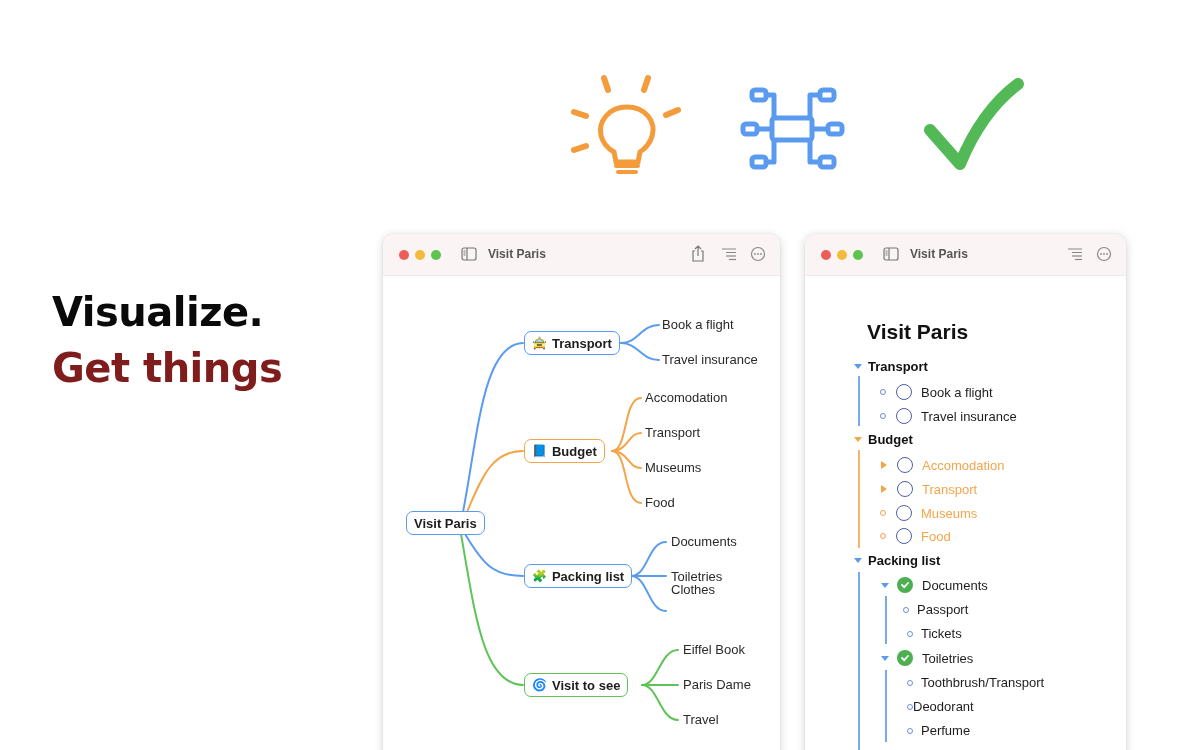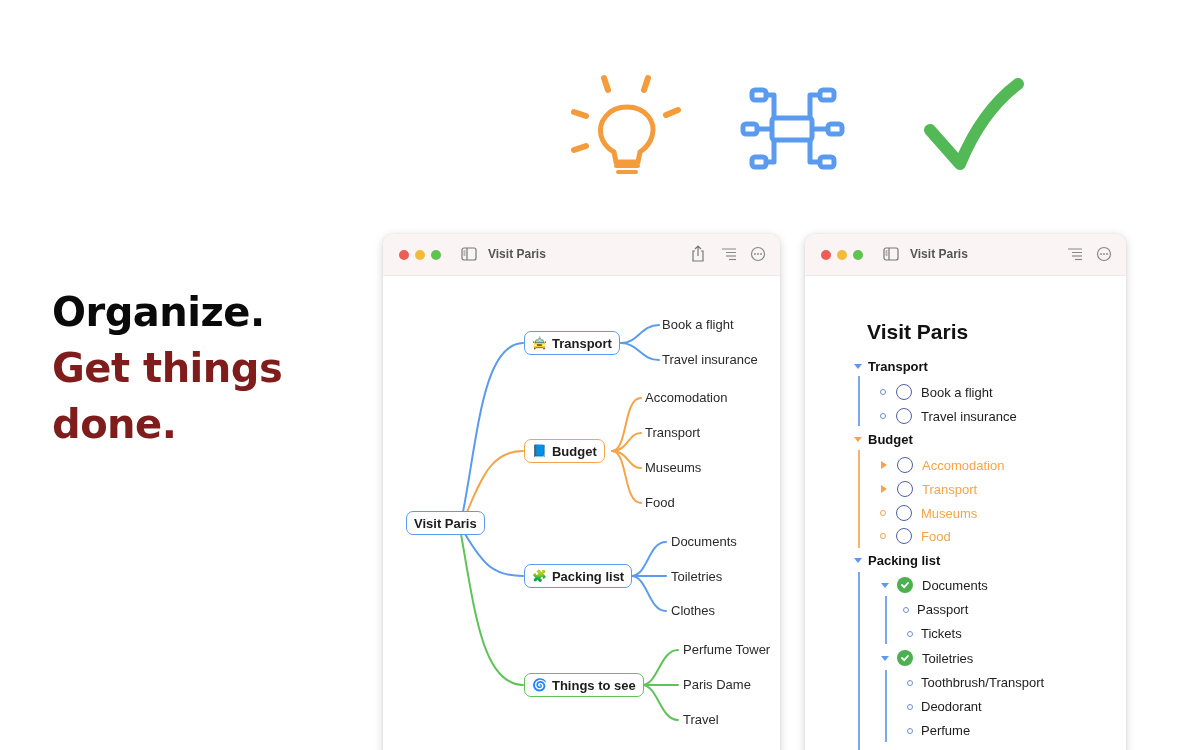--- a/index.html
+++ b/index.html
@@ -39,23 +39,22 @@
   .tri-right { width: 0; height: 0; border-top: 4px solid transparent; border-bottom: 4px solid transparent; border-left: 6px solid; }
   .dot { width: 6px; height: 6px; border-radius: 50%; border: 1.3px solid; }
   .circ { width: 16px; height: 16px; border-radius: 50%; border: 1.6px solid #4f5fa8; }
   .check { width: 16px; height: 16px; border-radius: 50%; background: #4caf50; display: flex; align-items: center; justify-content: center; }
   .vline { position: absolute; width: 1.5px; }
 </style>
 </head>
 <body>
 
 <div class="hero">
-  <div class="black">Organize.</div>
+  <div class="black">Visualize.</div>
   <div class="blue">Get things</div>
-  <div class="blue">done.</div>
 </div>
 
 <svg class="top-icon" style="left:566px;top:72px" width="120" height="106" viewBox="0 0 120 106">
   <g stroke="#f49b3c" stroke-width="6" stroke-linecap="round" fill="none">
     <line x1="38" y1="6" x2="42" y2="18"></line>
     <line x1="82" y1="6" x2="78" y2="18"></line>
     <line x1="8" y1="40" x2="20" y2="44"></line>
     <line x1="112" y1="38" x2="100" y2="43"></line>
     <line x1="8" y1="78" x2="20" y2="74"></line>
     <path d="M50 90 L48 80 C34 72 30 56 40 44 C50 32 72 32 82 44 C92 56 86 72 74 80 L72 90 Z" stroke-width="5"></path>
@@ -161,27 +160,27 @@
   <div class="leaf" style="left:262px;top:191px">Transport</div>
   <div class="leaf" style="left:262px;top:226px">Museums</div>
   <div class="leaf" style="left:262px;top:261px">Food</div>
 
   <div class="node" style="left:141px;top:330px;border-color:#5b9bef;">
     <span class="emoji">🧩</span>
     <span>Packing list</span>
   </div>
   <div class="leaf" style="left:288px;top:300px">Documents</div>
   <div class="leaf" style="left:288px;top:335px">Toiletries</div>
-  <div class="leaf" style="left:288px;top:369px">Clothes</div>
+  <div class="leaf" style="left:288px;top:348px">Clothes</div>
 
   <div class="node" style="left:141px;top:439px;border-color:#5fc35a;">
     <span class="emoji">🌀</span>
-    <span>Things to see</span>
-  </div>
-  <div class="leaf" style="left:300px;top:408px">Perfume Tower</div>
+    <span>Visit to see</span>
+  </div>
+  <div class="leaf" style="left:300px;top:408px">Eiffel Book</div>
   <div class="leaf" style="left:300px;top:443px">Paris Dame</div>
   <div class="leaf" style="left:300px;top:478px">Travel</div>
 </div>
 
 <div class="window" id="win2">
   <div class="titlebar">
     <div class="lights">
       <span class="l-red"></span>
       <span class="l-yel"></span>
       <span class="l-grn"></span>
@@ -287,19 +286,19 @@
         </svg>
     </span>
     <span style="margin-left:9px;color:#1d1d1f">Toiletries</span>
   </div>
   <div class="orow" style="left:102px;top:441px">
     <span class="dot" style="border-color:#6d8fd0"></span>
     <span style="margin-left:8px;color:#1d1d1f">Toothbrush/Transport</span>
   </div>
   <div class="orow" style="left:102px;top:465px">
     <span class="dot" style="border-color:#6d8fd0"></span>
-    <span style="margin-left:8px;color:#1d1d1f">Deodorant</span>
+    <span style="margin-left:0;color:#1d1d1f">Deodorant</span>
   </div>
   <div class="orow" style="left:102px;top:489px">
     <span class="dot" style="border-color:#6d8fd0"></span>
     <span style="margin-left:8px;color:#1d1d1f">Perfume</span>
   </div>
 </div>
 
 </body></html>

